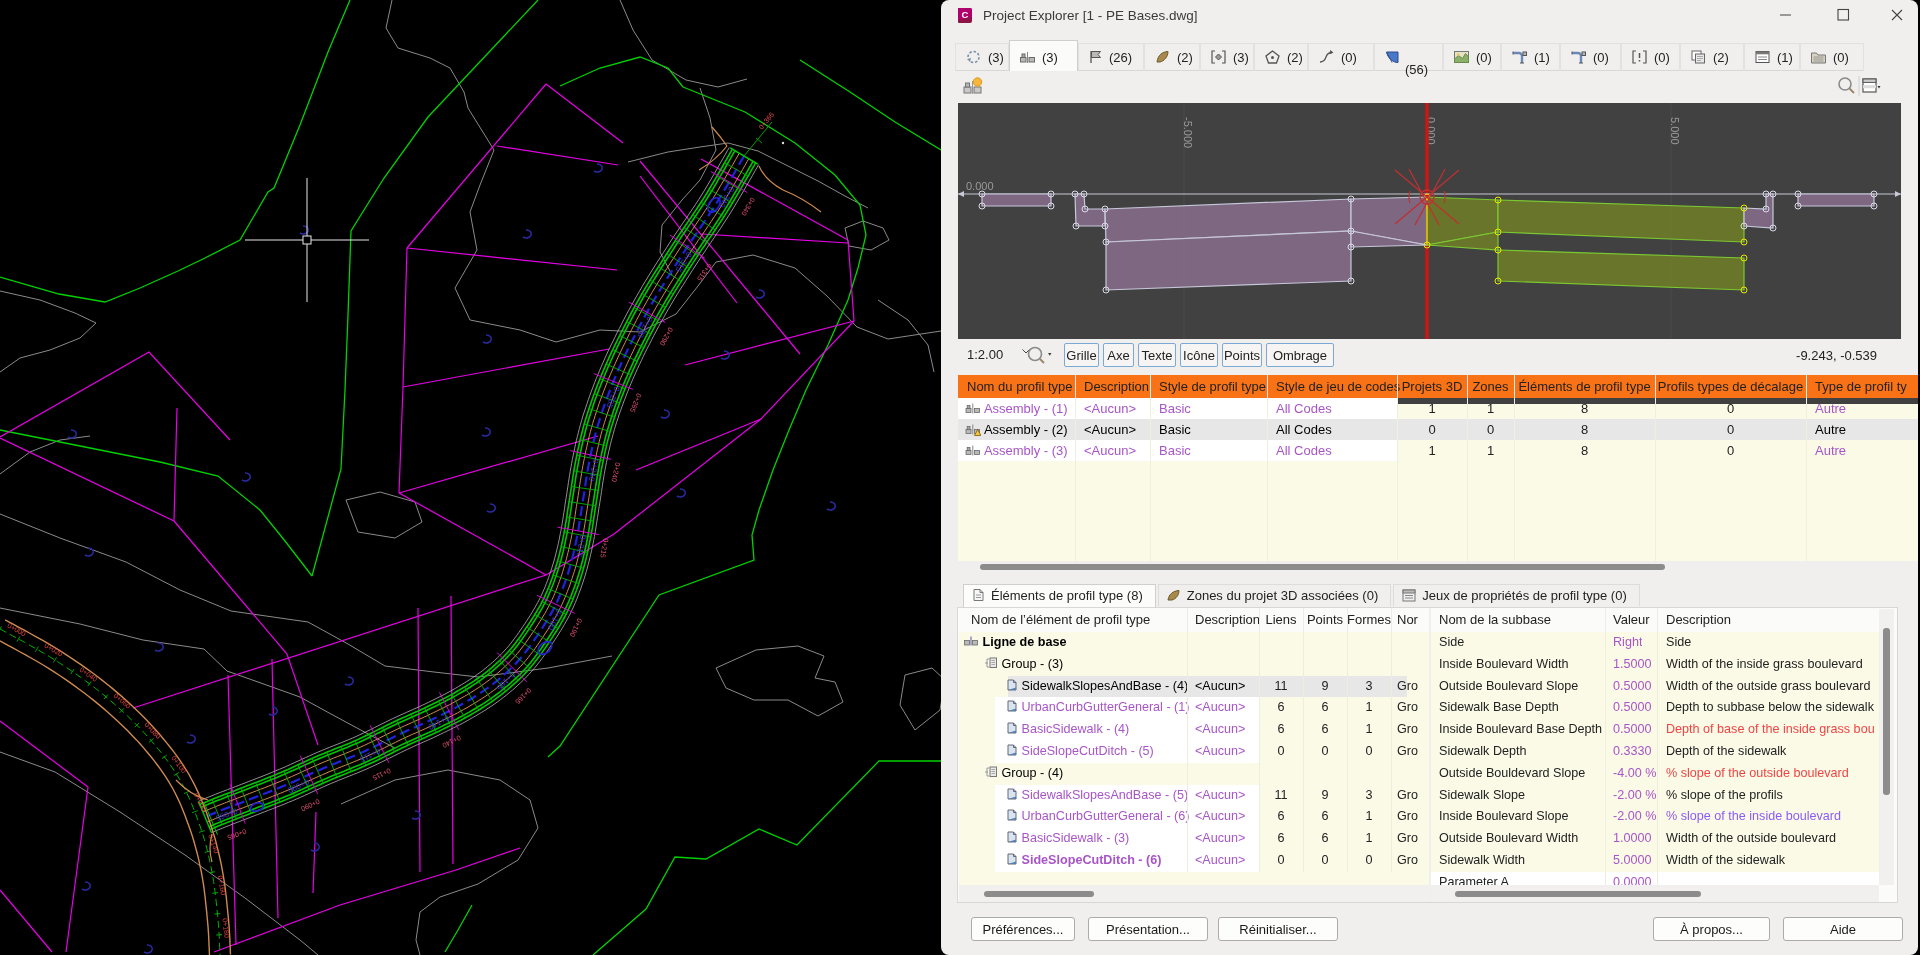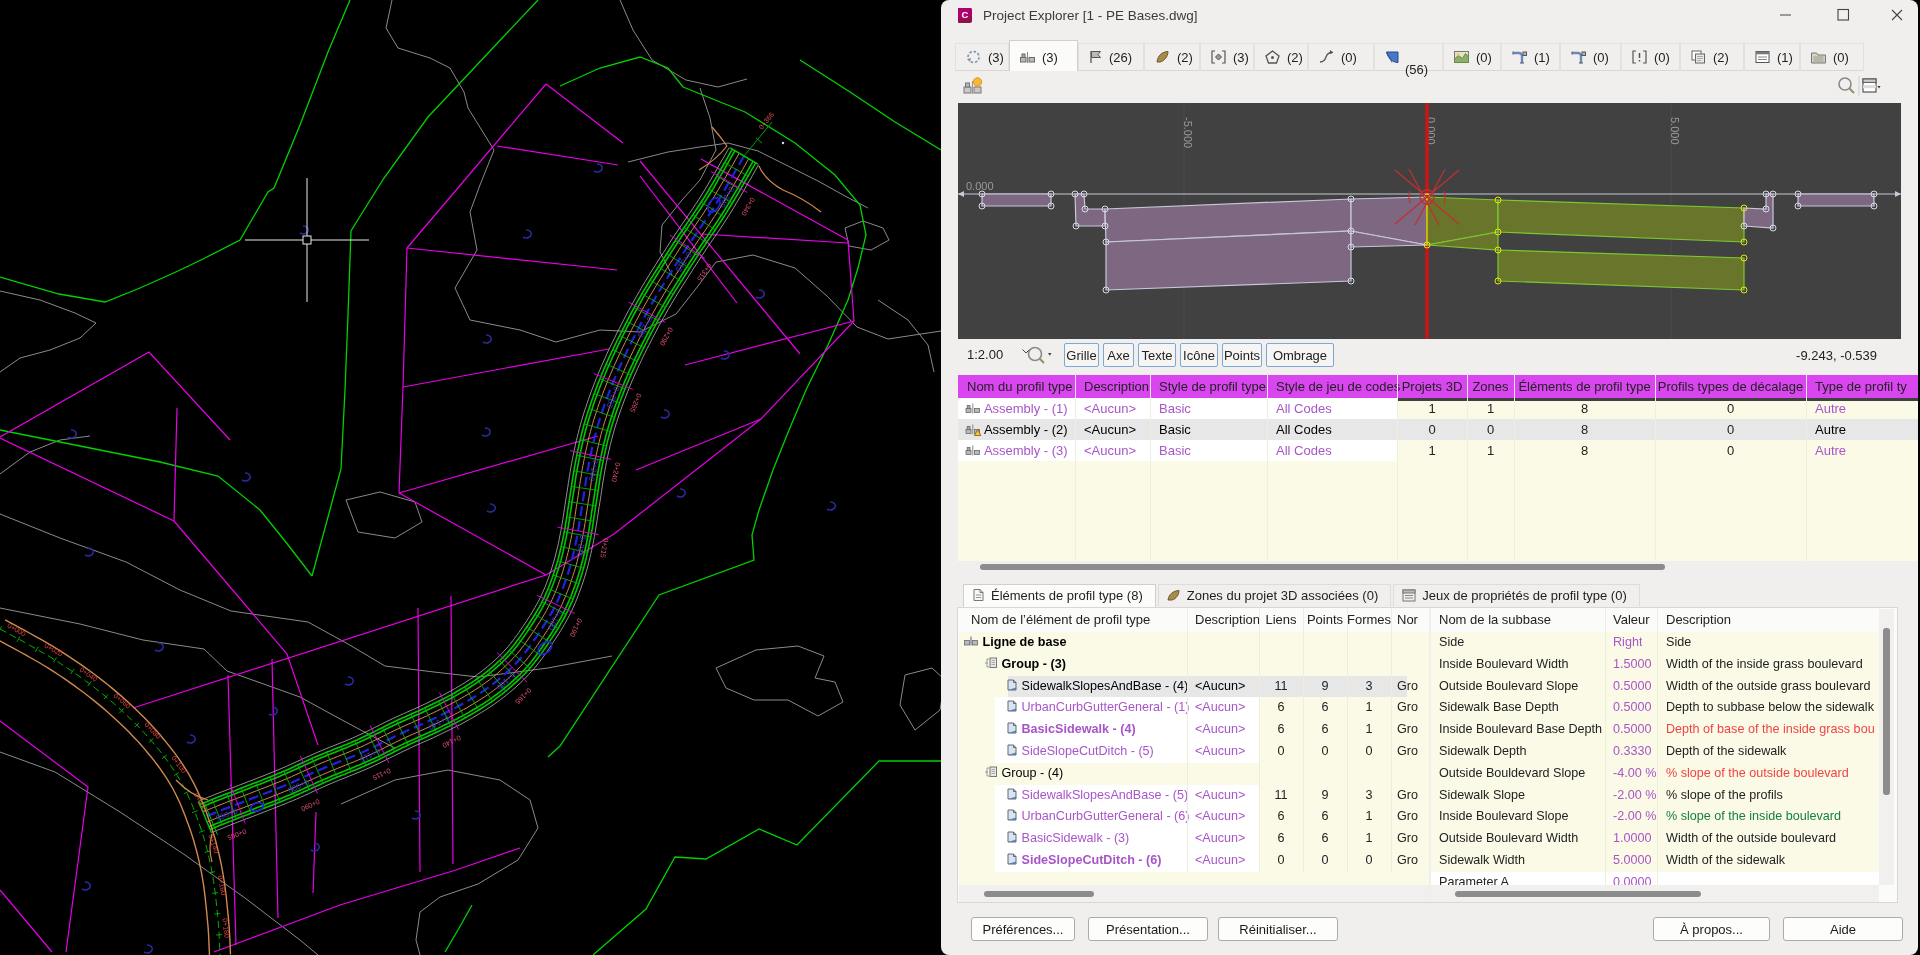--- a/index.html
+++ b/index.html
@@ -19,21 +19,21 @@
 .searchico{position:absolute;right:22px;top:1px;}
 .preview{position:absolute;left:17px;top:103px;width:943px;height:236px;background:#414141;}
 .ctrlrow{position:absolute;left:17px;top:339px;width:943px;height:33px;}
 .zoomsel{position:absolute;left:2px;top:5px;width:58px;height:22px;font-size:13px;color:#222;padding:3px 0 0 7px;box-sizing:border-box;}
 .ctrlrow svg{position:absolute;left:62px;top:5px;}
 .pbtn{position:absolute;top:4px;height:24px;border:1px solid #7aa9d6;background:#f6f5f4;font-size:13px;color:#222;text-align:center;padding-top:4px;box-sizing:border-box;border-radius:2px;}
 .coords{position:absolute;right:24px;top:9px;font-size:13px;color:#222;}
 .utable{position:absolute;left:17px;top:375px;width:960px;height:186px;background:#fbfae7;font-size:13px;overflow:hidden;}
 .hscroll1{position:absolute;left:17px;top:561px;width:947px;height:12px;background:#f0efee;}
 .thumb{position:absolute;top:3px;height:6px;background:#8c8c8c;border-radius:3px;}
-.uhead{position:absolute;top:0;height:23px;background:#d946ef;border-bottom:3px solid #404040;color:#222;}
+.uhead{position:absolute;top:0;height:23px;background:#f97316;border-bottom:6px solid #404040;color:#222;}
 .uhead span{position:absolute;top:4px;white-space:nowrap;}
 .ucell{position:absolute;height:21px;line-height:21px;white-space:nowrap;overflow:hidden;}
 .purple{color:#a855c8;}
 .tabs2{position:absolute;left:22px;top:584px;height:23px;width:940px;}
 .t2{position:relative;float:left;height:22px;background:#f0efee;border:1px solid #dddcdb;border-bottom:none;font-size:13px;color:#222;padding:3px 12px 0 8px;box-sizing:border-box;margin-right:2px;}
 .t2 svg{vertical-align:-2px;margin-right:6px;}
 .t2.active{background:#fcfcfb;height:23px;border-color:#d0cfce;}
 .lgrid{position:absolute;left:16px;top:607px;width:941px;height:296px;background:#fbfbfa;border:1px solid #d8d7d6;box-sizing:border-box;overflow:hidden;font-size:12.6px;}
 .lhead{position:absolute;top:0;height:24px;background:#fbfbfa;color:#222;font-size:13px;}
 .lhead span{position:absolute;top:4px;white-space:nowrap;}
@@ -550,21 +550,21 @@
         <div class="gline" style="left:699px;top:0;height:24px"></div>
         <div style="position:absolute;left:1px;top:24px;width:470px;height:22px;background:#fbfae7"></div>
         <div class="lc " style="left:6px;top:24px;width:229px;font-weight:bold"><svg width="15" height="12" viewBox="0 0 15 12" style="vertical-align:-1px">
             <g stroke="#6a6a6a" fill="#b9b9b9" stroke-width="0.8">
               <rect x="0.5" y="5.5" width="5" height="4.5"></rect>
               <rect x="8.5" y="5.5" width="5" height="4.5"></rect>
             </g>
             <path d="M7 1.5 v9" stroke="#55a"></path>
           </svg> Ligne de base</div>
         <div style="position:absolute;left:1px;top:46px;width:470px;height:22px;background:#fbfae7"></div>
-        <div class="lc " style="left:26px;top:46px;width:209px;font-weight:bold"><svg width="14" height="12" viewBox="0 0 14 12" style="vertical-align:-1px">
+        <div class="lc " style="left:26px;top:46px;width:209px;font-weight:normal"><svg width="14" height="12" viewBox="0 0 14 12" style="vertical-align:-1px">
             <path d="M1 6 h3 M3 6 v-4 h2 M3 6 v4 h2" stroke="#999" fill="none"></path>
             <rect x="6" y="1" width="6.5" height="9.5" fill="#e8e8e8" stroke="#777"></rect>
             <path d="M7.5 3.5 h3.5 M7.5 5.5 h3.5 M7.5 7.5 h3.5" stroke="#999" stroke-width="0.8"></path>
           </svg> Group - (3)</div>
         <div style="position:absolute;left:1px;top:68px;width:470px;height:21px;background:#fbfae7"></div>
         <div style="position:absolute;left:50px;top:68px;width:399px;height:21px;background:#e7e7e7"></div>
         <div class="lc " style="left:48px;top:68px;width:187px;font-weight:normal"><svg width="12" height="12" viewBox="0 0 12 12" style="vertical-align:-1px">
             <path d="M2 1 h5.5 l2.5 2.5 v7.5 h-8 Z" fill="#d8e4f0" stroke="#667"></path>
             <path d="M7.5 1 v2.5 h2.5" fill="none" stroke="#667"></path>
             <path d="M2 11 l8 -2.5 v2.5 Z" fill="#5a80b0"></path>
@@ -581,21 +581,21 @@
             <path d="M7.5 1 v2.5 h2.5" fill="none" stroke="#667"></path>
             <path d="M2 11 l8 -2.5 v2.5 Z" fill="#5a80b0"></path>
           </svg> UrbanCurbGutterGeneral - (1)</div>
         <div class="lc purple" style="left:237px;top:89px">&lt;Aucun&gt;</div>
         <div class="lc" style="left:301px;top:89px;width:44px;text-align:center;color:#222">6</div>
         <div class="lc" style="left:345px;top:89px;width:44px;text-align:center;color:#222">6</div>
         <div class="lc" style="left:389px;top:89px;width:44px;text-align:center;color:#222">1</div>
         <div class="lc" style="left:439px;top:89px;color:#222">Gro</div>
         <div style="position:absolute;left:1px;top:111px;width:470px;height:22px;background:#fbfae7"></div>
         <div style="position:absolute;left:37px;top:111px;width:264px;height:22px;background:#fff"></div>
-        <div class="lc purple" style="left:48px;top:111px;width:187px;font-weight:bold"><svg width="12" height="12" viewBox="0 0 12 12" style="vertical-align:-1px">
+        <div class="lc purple" style="left:48px;top:111px;width:187px;font-weight:normal"><svg width="12" height="12" viewBox="0 0 12 12" style="vertical-align:-1px">
             <path d="M2 1 h5.5 l2.5 2.5 v7.5 h-8 Z" fill="#d8e4f0" stroke="#667"></path>
             <path d="M7.5 1 v2.5 h2.5" fill="none" stroke="#667"></path>
             <path d="M2 11 l8 -2.5 v2.5 Z" fill="#5a80b0"></path>
           </svg> BasicSidewalk - (4)</div>
         <div class="lc purple" style="left:237px;top:111px">&lt;Aucun&gt;</div>
         <div class="lc" style="left:301px;top:111px;width:44px;text-align:center;color:#222">6</div>
         <div class="lc" style="left:345px;top:111px;width:44px;text-align:center;color:#222">6</div>
         <div class="lc" style="left:389px;top:111px;width:44px;text-align:center;color:#222">1</div>
         <div class="lc" style="left:439px;top:111px;color:#222">Gro</div>
         <div style="position:absolute;left:1px;top:133px;width:470px;height:22px;background:#fbfae7"></div>
@@ -693,21 +693,21 @@
         <div class="lc" style="left:481px;top:155px;color:#222">Outside Bouldevard Slope</div>
         <div class="lc purple" style="left:655px;top:155px">-4.00 %</div>
         <div class="lc" style="left:708px;top:155px;color:#ef4444;width:215px">% slope of the outside boulevard</div>
         <div style="position:absolute;left:473px;top:177px;width:448px;height:21px;background:#fbfae7"></div>
         <div class="lc" style="left:481px;top:177px;color:#222">Sidewalk Slope</div>
         <div class="lc purple" style="left:655px;top:177px">-2.00 %</div>
         <div class="lc" style="left:708px;top:177px;color:#222;width:215px">% slope of the profils</div>
         <div style="position:absolute;left:473px;top:198px;width:448px;height:22px;background:#fbfae7"></div>
         <div class="lc" style="left:481px;top:198px;color:#222">Inside Boulevard Slope</div>
         <div class="lc purple" style="left:655px;top:198px">-2.00 %</div>
-        <div class="lc" style="left:708px;top:198px;color:#15803d;width:215px">% slope of the inside boulevard</div>
+        <div class="lc" style="left:708px;top:198px;color:#8b5cf6;width:215px">% slope of the inside boulevard</div>
         <div style="position:absolute;left:473px;top:220px;width:448px;height:22px;background:#fbfae7"></div>
         <div class="lc" style="left:481px;top:220px;color:#222">Outside Boulevard Width</div>
         <div class="lc purple" style="left:655px;top:220px">1.0000</div>
         <div class="lc" style="left:708px;top:220px;color:#222;width:215px">Width of the outside boulevard</div>
         <div style="position:absolute;left:473px;top:242px;width:448px;height:22px;background:#fbfae7"></div>
         <div class="lc" style="left:481px;top:242px;color:#222">Sidewalk Width</div>
         <div class="lc purple" style="left:655px;top:242px">5.0000</div>
         <div class="lc" style="left:708px;top:242px;color:#222;width:215px">Width of the sidewalk</div>
         <div style="position:absolute;left:473px;top:264px;width:448px;height:14px;background:#fff"></div>
         <div class="lc" style="left:481px;top:264px;color:#222">Parameter A</div>

